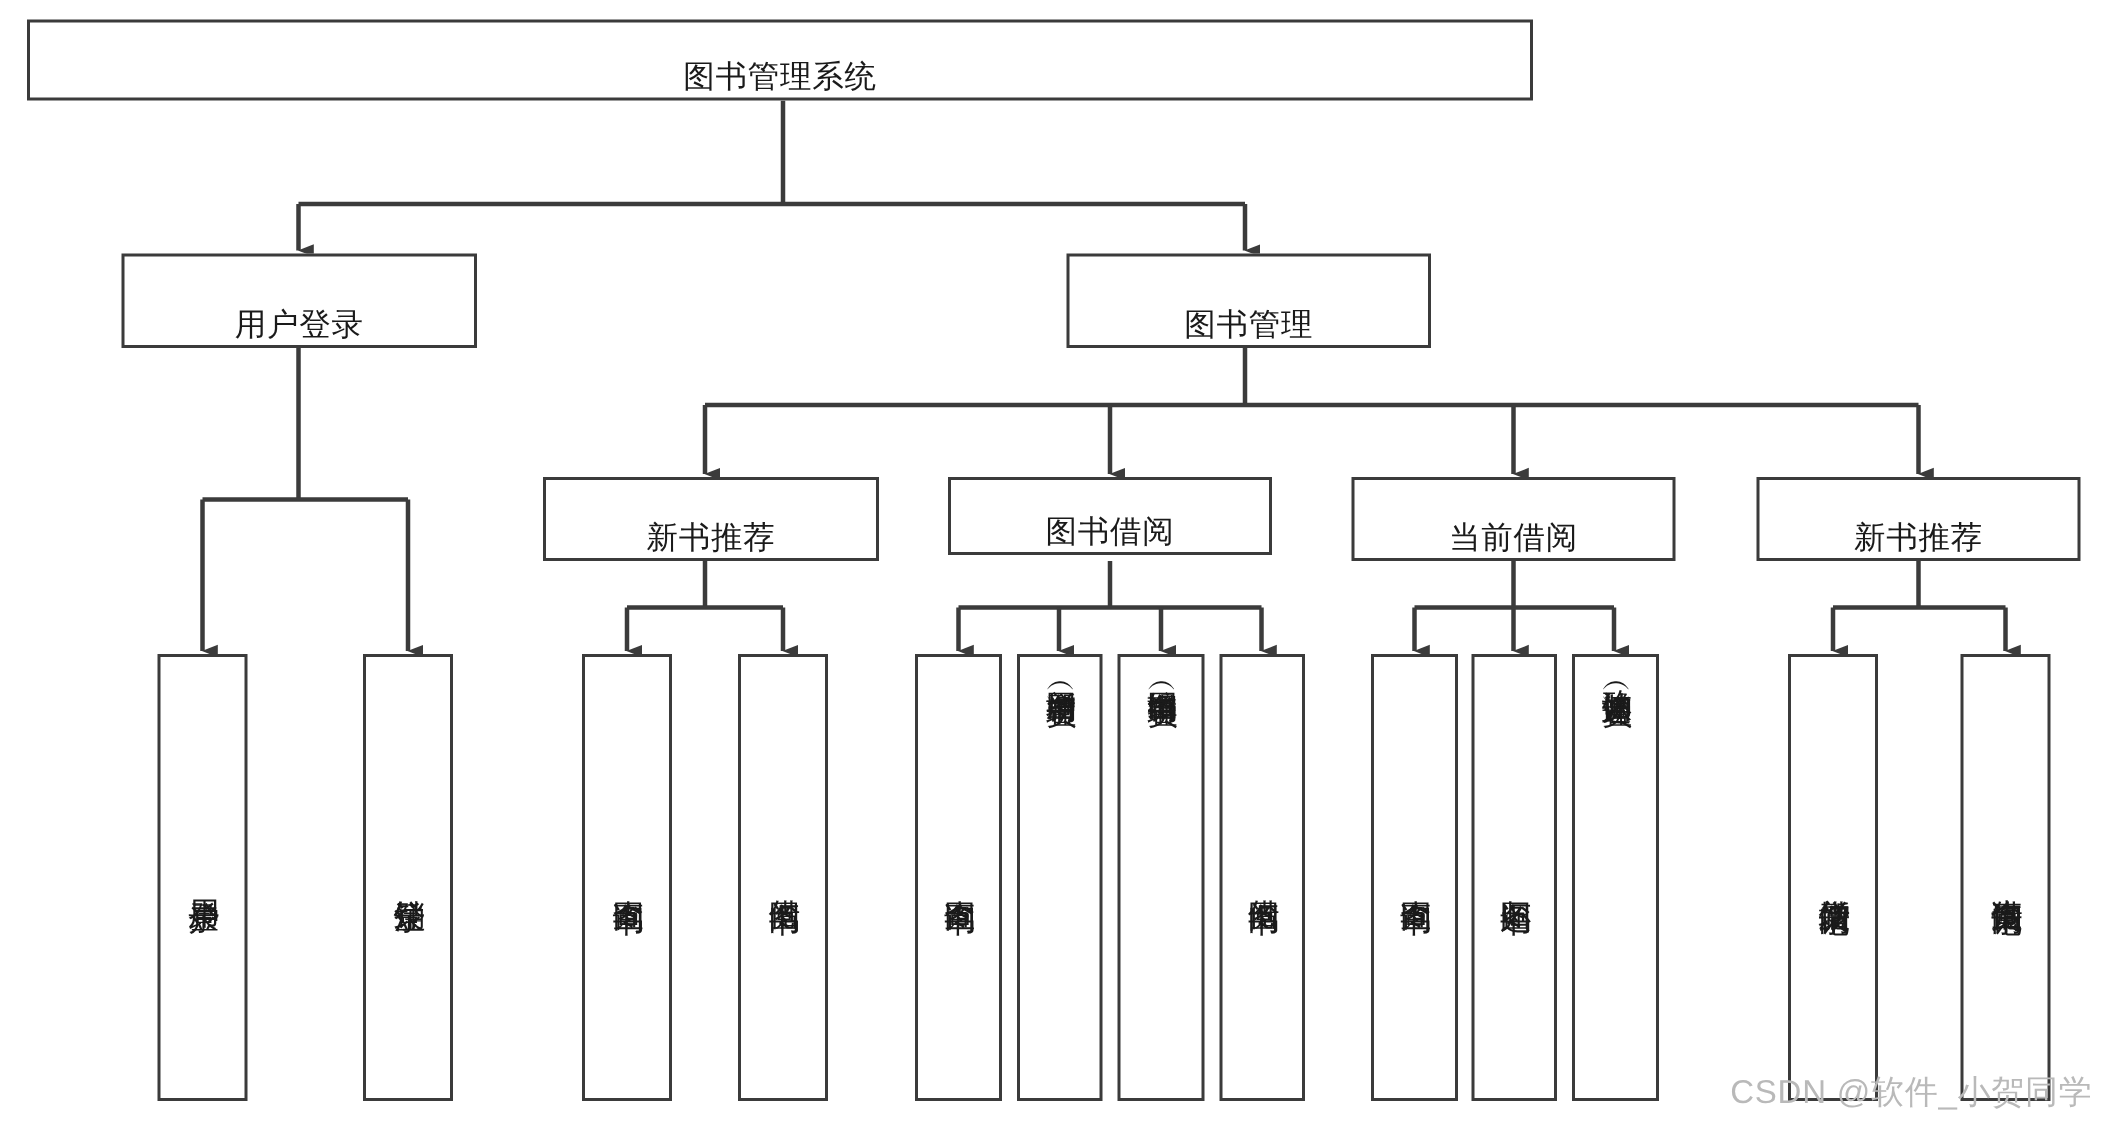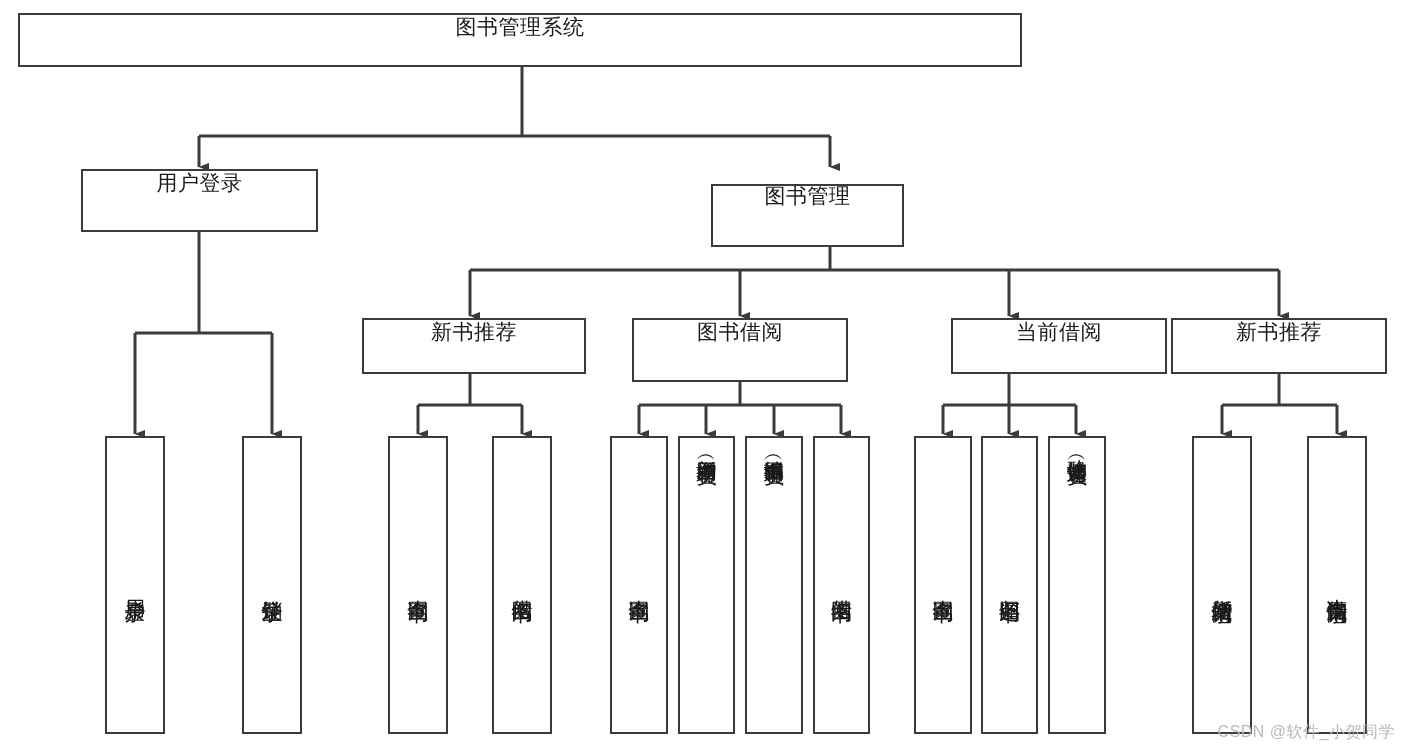--- a/index.html
+++ b/index.html
@@ -23,21 +23,21 @@
     top: 0;
     width: 1405px;
     height: 747px;
   }
   .node {
     position: absolute;
     box-sizing: border-box;
     border: 2px solid #3b3b3b;
     background: #ffffff;
     display: flex;
-    align-items: flex-start;
+    align-items: flex-end;
     justify-content: center;
     color: #1a1a1a;
     line-height: 1.18;
     letter-spacing: 0.5px;
   }
   .node.h {
     font-size: 21px;
   }
   .node.v {
     font-size: 21px;
@@ -56,21 +56,21 @@
     font-size: 20px;
   }
   .node.v.mid {
     align-items: center;
     padding-top: 0;
   }
   .watermark {
     position: absolute;
     right: 10px;
     bottom: 4px;
-    font-size: 16px;
+    font-size: 22px;
     color: #b9b9b9;
     letter-spacing: 0.5px;
     white-space: nowrap;
   }
 </style>
 </head>
 <body>
 
 <div id="canvas">
 
@@ -125,31 +125,31 @@
     </g>
   </svg>
 
   <div class="node h" style="left:18px; top:13px; width:1004px; height:54px;">
     <span>图书管理系统</span>
   </div>
 
   <div class="node h" style="left:81px; top:169px; width:237px; height:63px;">
     <span>用户登录</span>
   </div>
-  <div class="node h" style="left:711px; top:184px; width:193px; height:63px;font-family:Liberation Mono, monospace;">
+  <div class="node h" style="left:711px; top:169px; width:243px; height:63px;">
     <span>图书管理</span>
   </div>
 
   <div class="node h" style="left:362px; top:318px; width:224px; height:56px;">
     <span>新书推荐</span>
   </div>
-  <div class="node h" style="left:632px; top:318px; width:216px; height:64px;">
+  <div class="node h" style="left:632px; top:318px; width:216px; height:52px;">
     <span>图书借阅</span>
   </div>
-  <div class="node h" style="left:951px; top:318px; width:216px; height:56px;">
+  <div class="node h" style="left:901px; top:318px; width:216px; height:56px;">
     <span>当前借阅</span>
   </div>
   <div class="node h" style="left:1171px; top:318px; width:216px; height:56px;">
     <span>新书推荐</span>
   </div>
 
   <div class="node v mid" style="left:105px; top:436px; width:60px; height:298px;">
     <span class="vtext">用户登录</span>
   </div>
   <div class="node v mid" style="left:242px; top:436px; width:60px; height:298px;">

